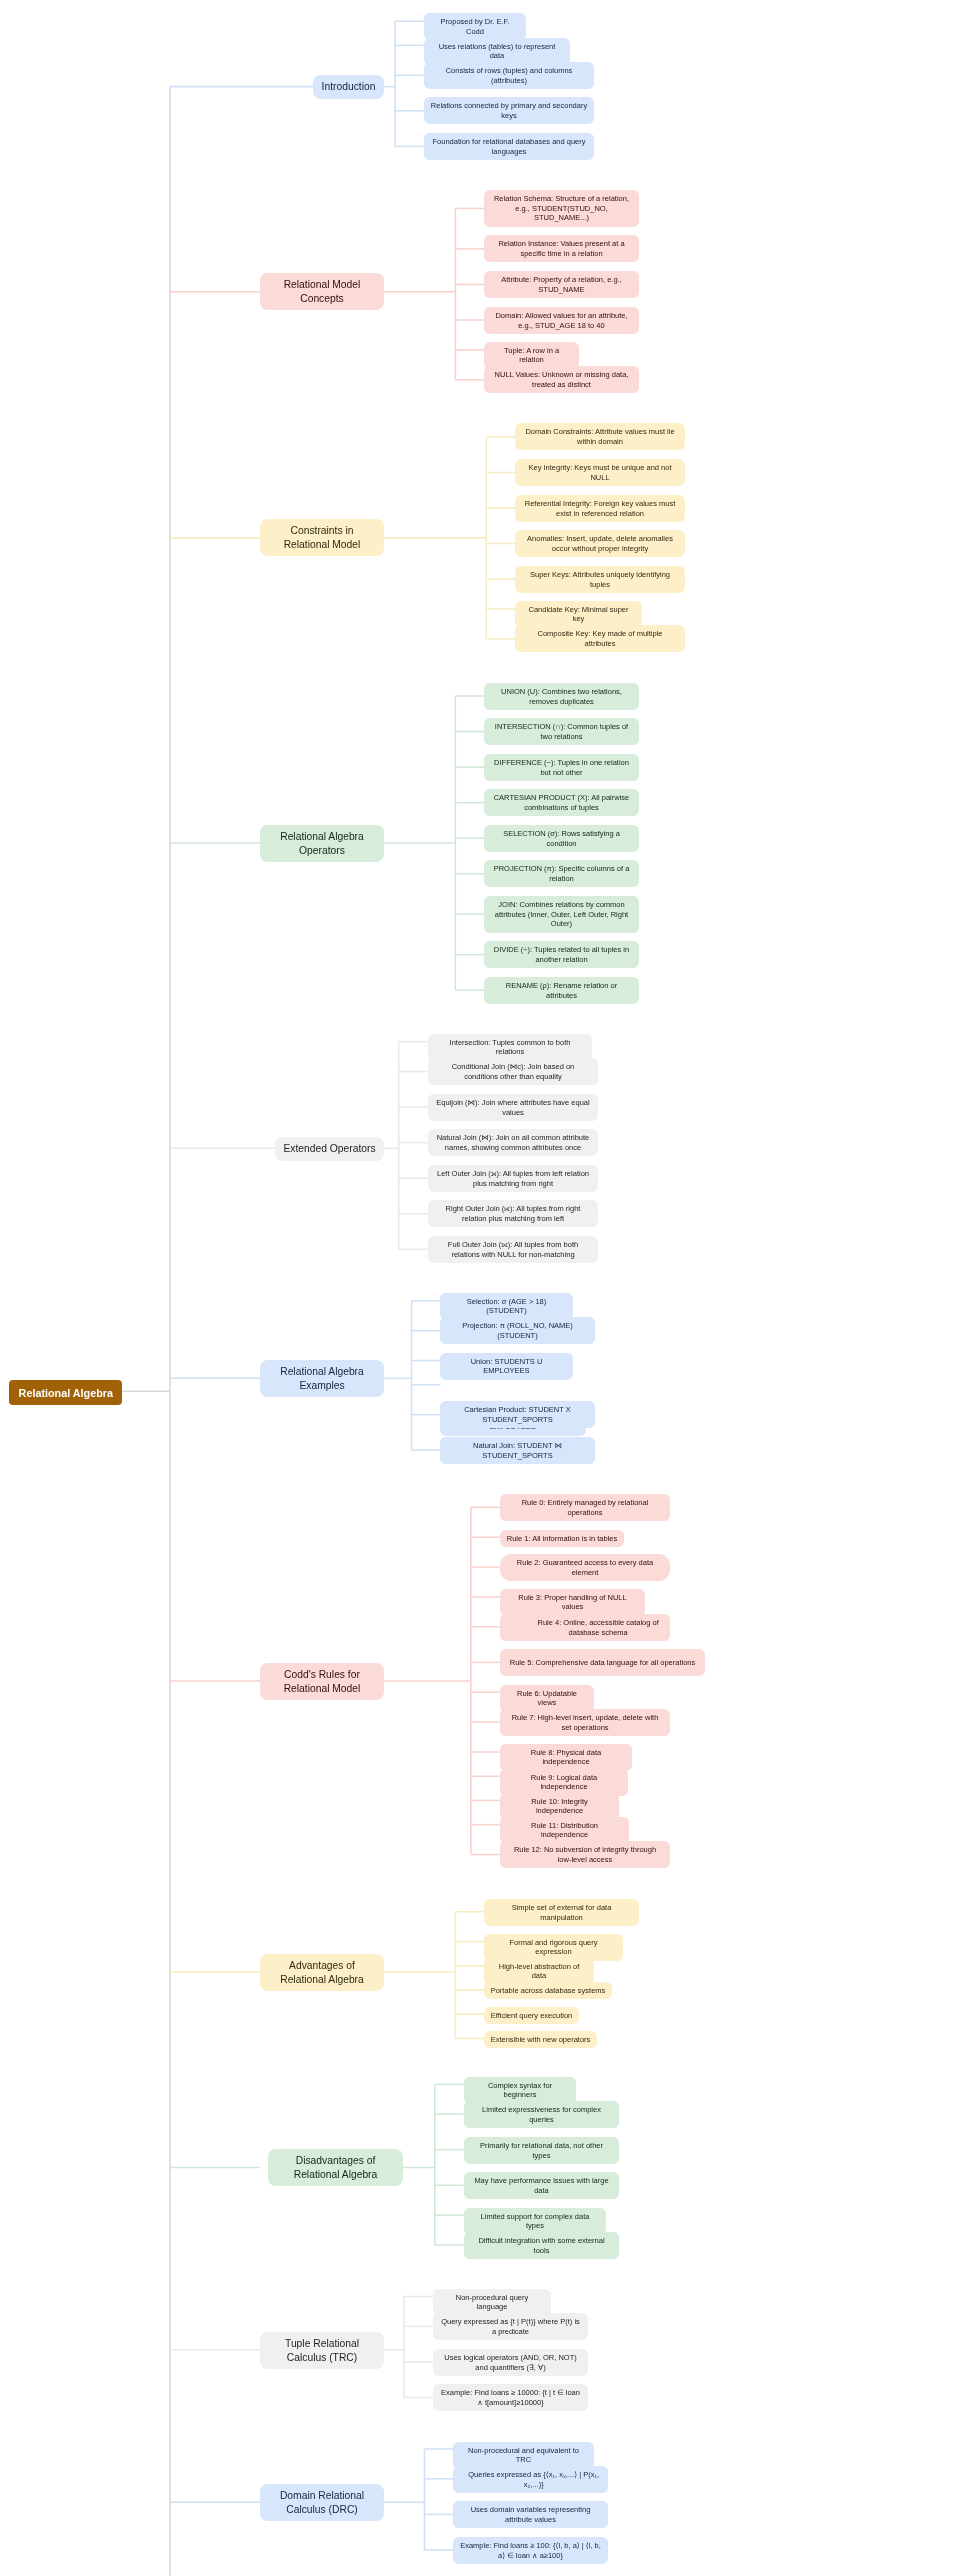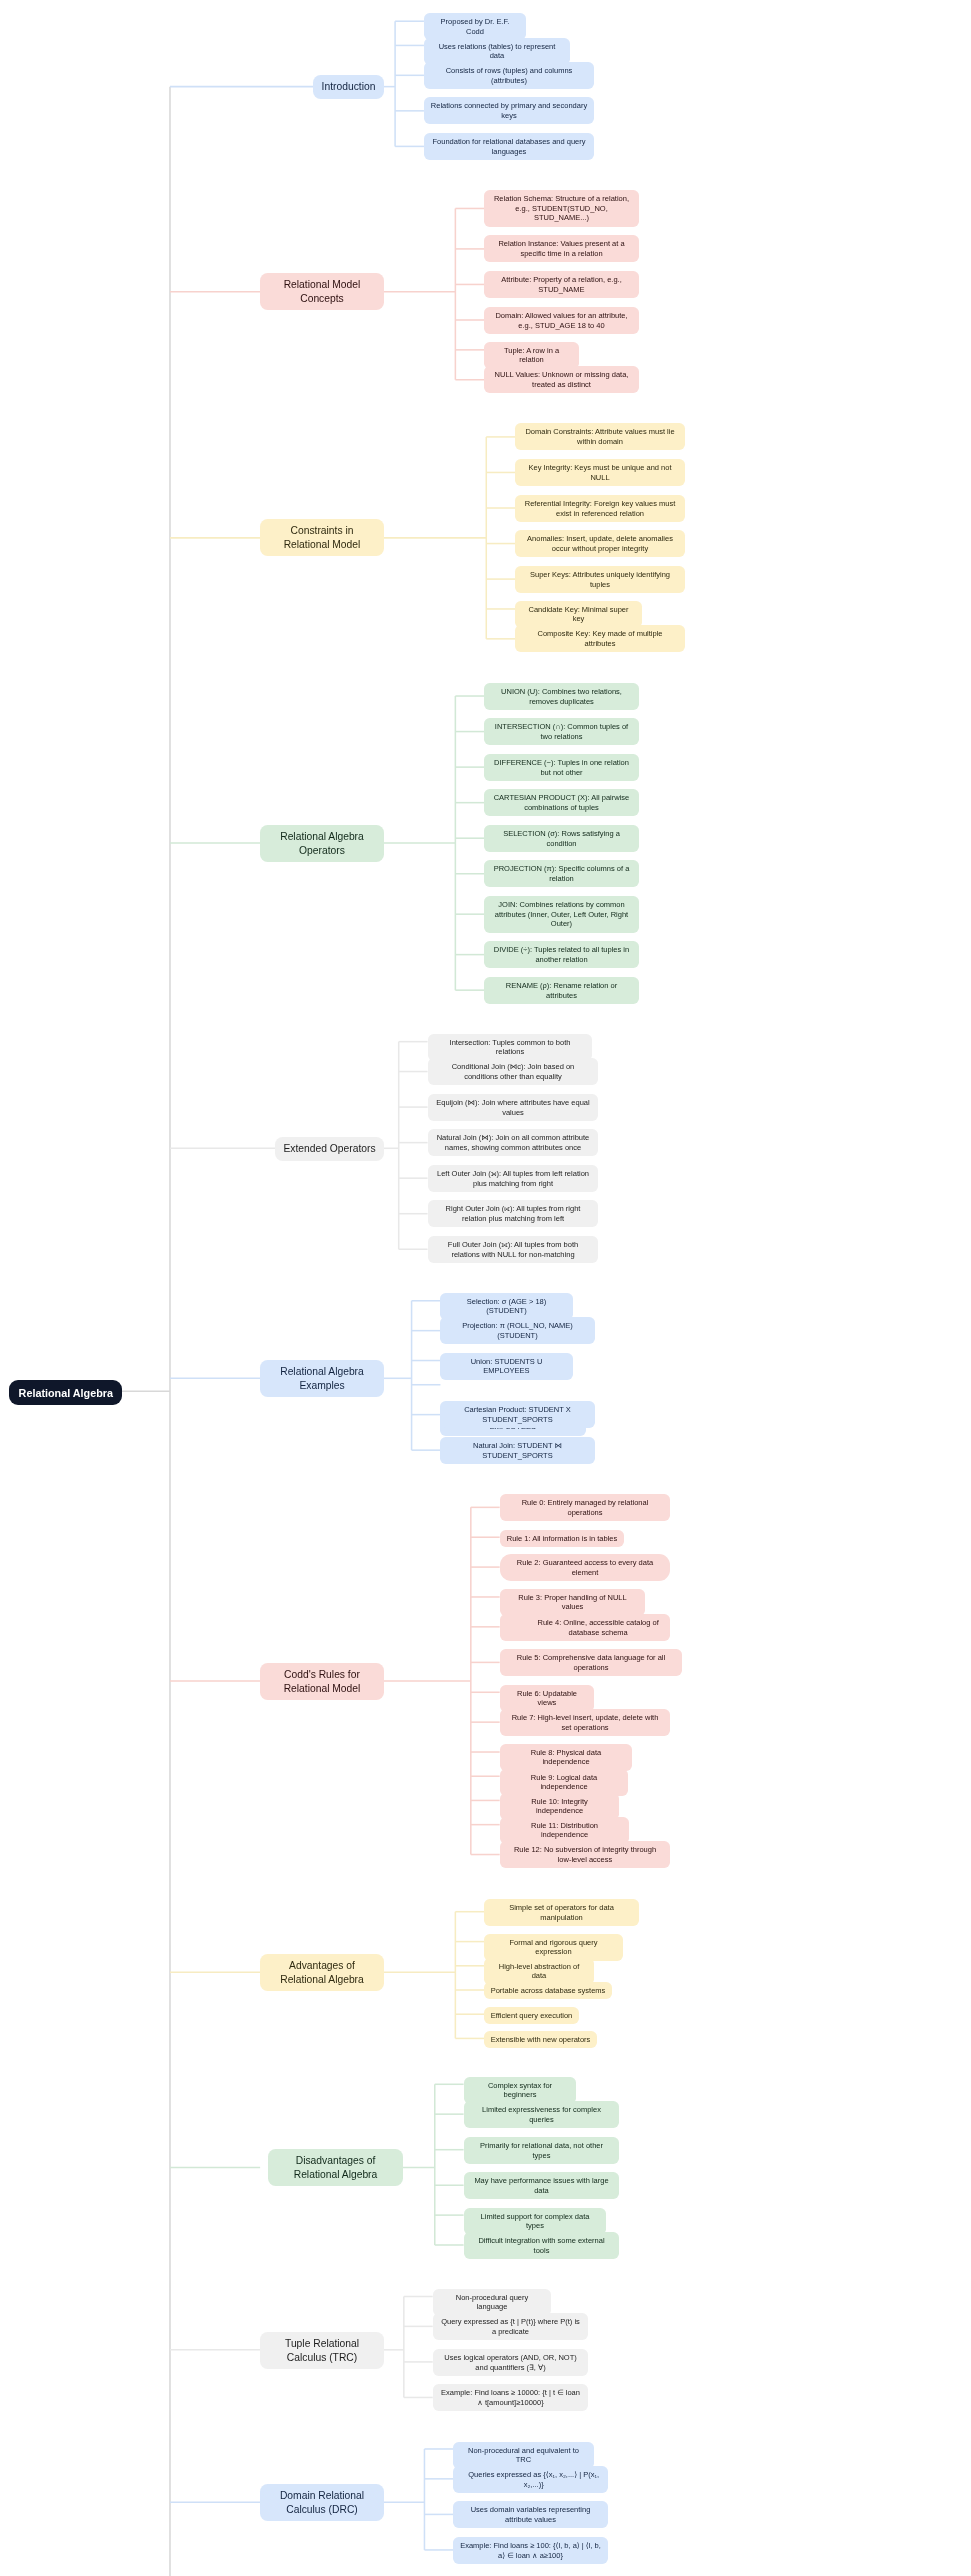--- a/index.html
+++ b/index.html
@@ -30,25 +30,25 @@
     display: flex;
     align-items: center;
     justify-content: center;
     text-align: center;
     line-height: 1.30;
     padding: 3.6px 6.7px;
     white-space: pre-line;
   }
   
   .node.root {
-    background: #0f172a;
+    background: #a16207;
     color: #ffffff;
     font-size: 10.8px;
     font-weight: bold;
-    border-radius: 9px;
+    border-radius: 4px;
     padding: 5.7px 9.3px;
   }
   
   .node.branch {
     font-size: 10.3px;
     border-radius: 7.7px;
     padding: 5.2px 8.2px;
   }
   
   .node.leaf {
@@ -231,30 +231,30 @@
     <div class="node leaf c-blue" style="left: 440px; top: 1353px; width: 133px; min-height: 15.5px;"><span>Union: STUDENTS U EMPLOYEES</span></div>
     <div class="node leaf c-blue" style="left: 440px; top: 1377px; width: 146px; min-height: 15.5px; margin-top: 32px;"><span>Difference: STUDENTS − EMPLOYEES</span></div>
     <div class="node leaf c-blue" style="left: 440px; top: 1401px; width: 155px; min-height: 27px;"><span>Cartesian Product: STUDENT X STUDENT_SPORTS</span></div>
     <div class="node leaf c-blue" style="left: 440px; top: 1437px; width: 155px; min-height: 27px;"><span>Natural Join: STUDENT ⋈ STUDENT_SPORTS</span></div>
     <div class="node branch c-pink" style="left: 260px; top: 1663px; width: 124px; min-height: 37px;"><span>Codd's Rules for Relational Model</span></div>
     <div class="node leaf c-pink" style="left: 500px; top: 1494px; width: 170px; min-height: 27px;"><span>Rule 0: Entirely managed by relational operations</span></div>
     <div class="node leaf c-pink" style="left: 500px; top: 1530px; width: 124px; min-height: 15.5px;"><span>Rule 1: All information is in tables</span></div>
     <div class="node leaf c-pink" style="left: 500px; top: 1554px; width: 170px; min-height: 27px; border-radius: 11px;"><span>Rule 2: Guaranteed access to every data element</span></div>
     <div class="node leaf c-pink" style="left: 500px; top: 1589px; width: 145px; min-height: 15.5px;"><span>Rule 3: Proper handling of NULL values</span></div>
     <div class="node leaf c-pink" style="left: 500px; top: 1614px; width: 170px; min-height: 27px; padding-left: 33px;"><span>Rule 4: Online, accessible catalog of database schema</span></div>
-    <div class="node leaf c-pink" style="left: 500px; top: 1649px; width: 182px; min-height: 27px;"><span>Rule 5: Comprehensive data language for all operations</span></div>
+    <div class="node leaf c-pink" style="left: 500px; top: 1649px; width: 205px; min-height: 27px;"><span>Rule 5: Comprehensive data language for all operations</span></div>
     <div class="node leaf c-pink" style="left: 500px; top: 1685px; width: 94px; min-height: 15.5px;"><span>Rule 6: Updatable views</span></div>
     <div class="node leaf c-pink" style="left: 500px; top: 1709px; width: 170px; min-height: 27px;"><span>Rule 7: High-level insert, update, delete with set operations</span></div>
     <div class="node leaf c-pink" style="left: 500px; top: 1744px; width: 132px; min-height: 15.5px;"><span>Rule 8: Physical data independence</span></div>
     <div class="node leaf c-pink" style="left: 500px; top: 1769px; width: 128px; min-height: 15.5px;"><span>Rule 9: Logical data independence</span></div>
     <div class="node leaf c-pink" style="left: 500px; top: 1793px; width: 119px; min-height: 15.5px;"><span>Rule 10: Integrity independence</span></div>
     <div class="node leaf c-pink" style="left: 500px; top: 1817px; width: 129px; min-height: 15.5px;"><span>Rule 11: Distribution independence</span></div>
     <div class="node leaf c-pink" style="left: 500px; top: 1841px; width: 170px; min-height: 27px;"><span>Rule 12: No subversion of integrity through low-level access</span></div>
     <div class="node branch c-yellow" style="left: 260px; top: 1954px; width: 124px; min-height: 37px;"><span>Advantages of Relational Algebra</span></div>
-    <div class="node leaf c-yellow" style="left: 484px; top: 1899px; width: 155px; min-height: 27px;"><span>Simple set of operators for data manipulation</span></div>
+    <div class="node leaf c-yellow" style="left: 484px; top: 1899px; width: 155px; min-height: 27px;"><span>Simple set of external for data manipulation</span></div>
     <div class="node leaf c-yellow" style="left: 484px; top: 1934px; width: 139px; min-height: 15.5px;"><span>Formal and rigorous query expression</span></div>
     <div class="node leaf c-yellow" style="left: 484px; top: 1958px; width: 110px; min-height: 15.5px;"><span>High-level abstraction of data</span></div>
     <div class="node leaf c-yellow" style="left: 484px; top: 1982px; width: 128px; min-height: 15.5px;"><span>Portable across database systems</span></div>
     <div class="node leaf c-yellow" style="left: 484px; top: 2007px; width: 95px; min-height: 15.5px;"><span>Efficient query execution</span></div>
     <div class="node leaf c-yellow" style="left: 484px; top: 2031px; width: 113px; min-height: 15.5px;"><span>Extensible with new operators</span></div>
     <div class="node branch c-green" style="left: 268px; top: 2149px; width: 135px; min-height: 37px; text-align: center;"><span>Disadvantages of Relational Algebra</span></div>
     <div class="node leaf c-green" style="left: 464px; top: 2077px; width: 112px; min-height: 15.5px; justify-content: flex-end;"><span>Complex syntax for beginners</span></div>
     <div class="node leaf c-green" style="left: 464px; top: 2101px; width: 155px; min-height: 27px;"><span>Limited expressiveness for complex queries</span></div>
     <div class="node leaf c-green" style="left: 464px; top: 2137px; width: 155px; min-height: 27px;"><span>Primarily for relational data, not other types</span></div>
     <div class="node leaf c-green" style="left: 464px; top: 2172px; width: 155px; min-height: 27px;"><span>May have performance issues with large data</span></div>

